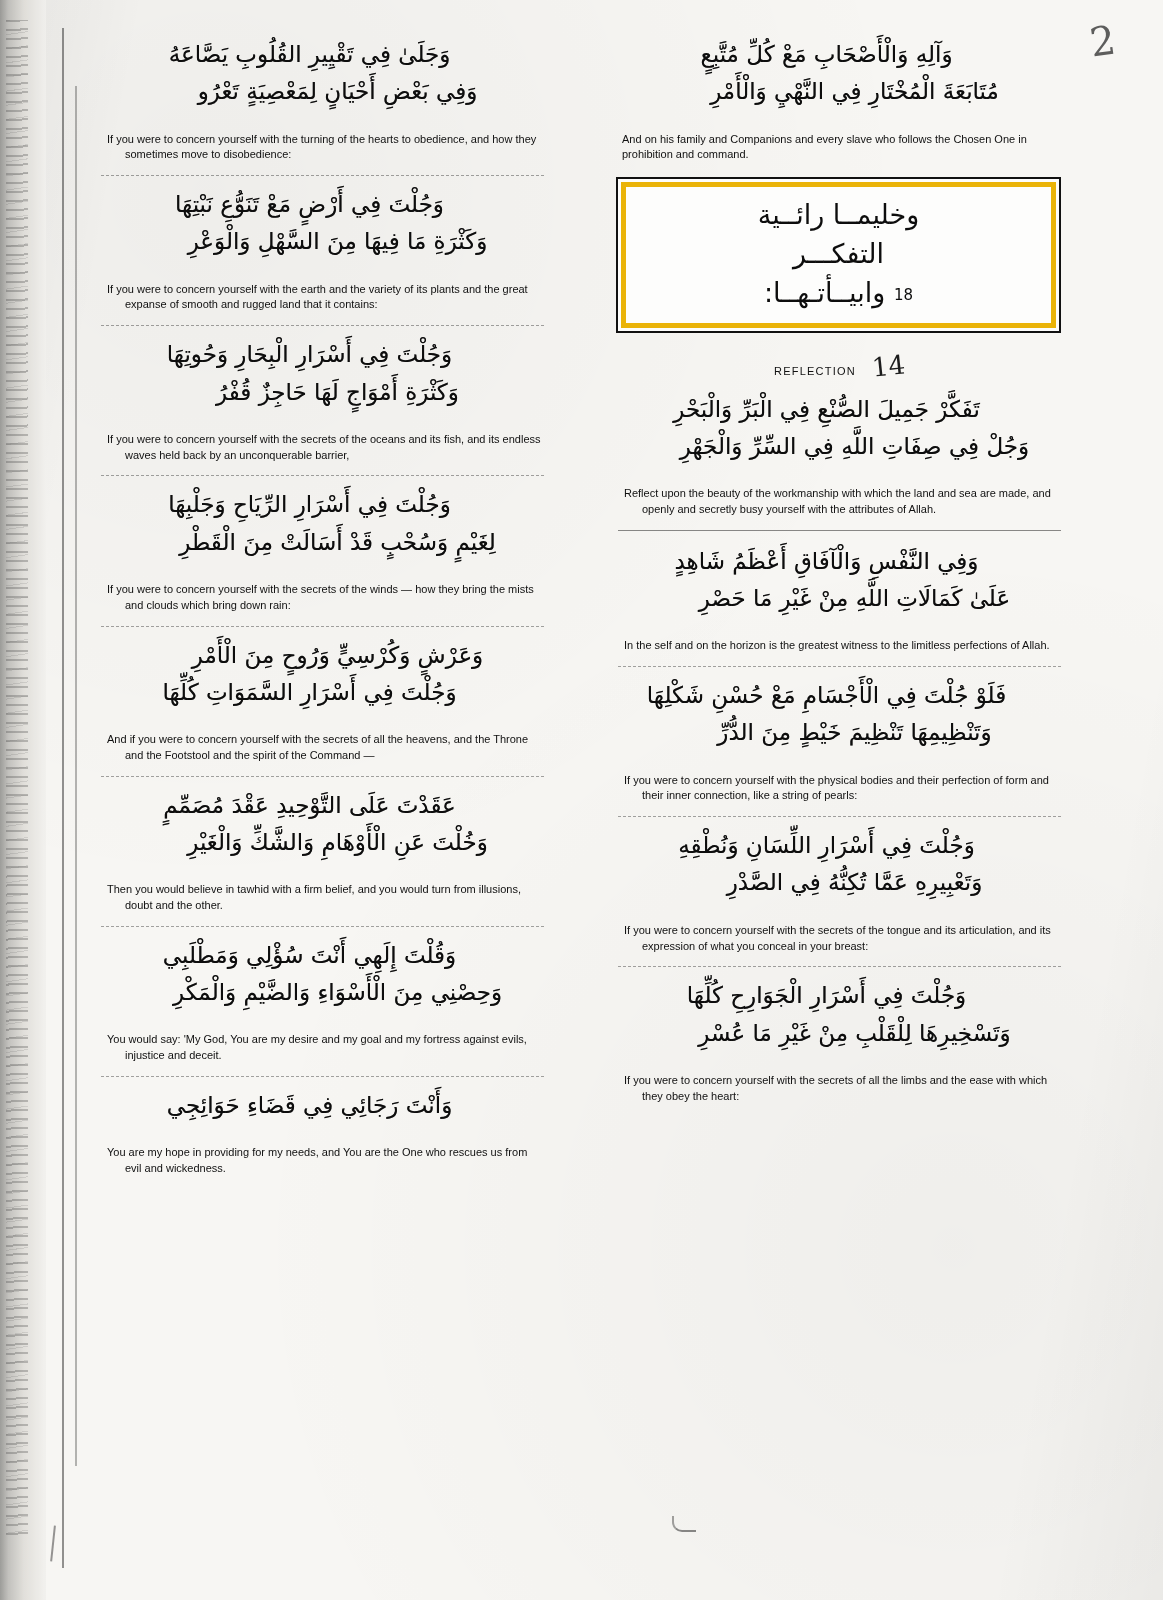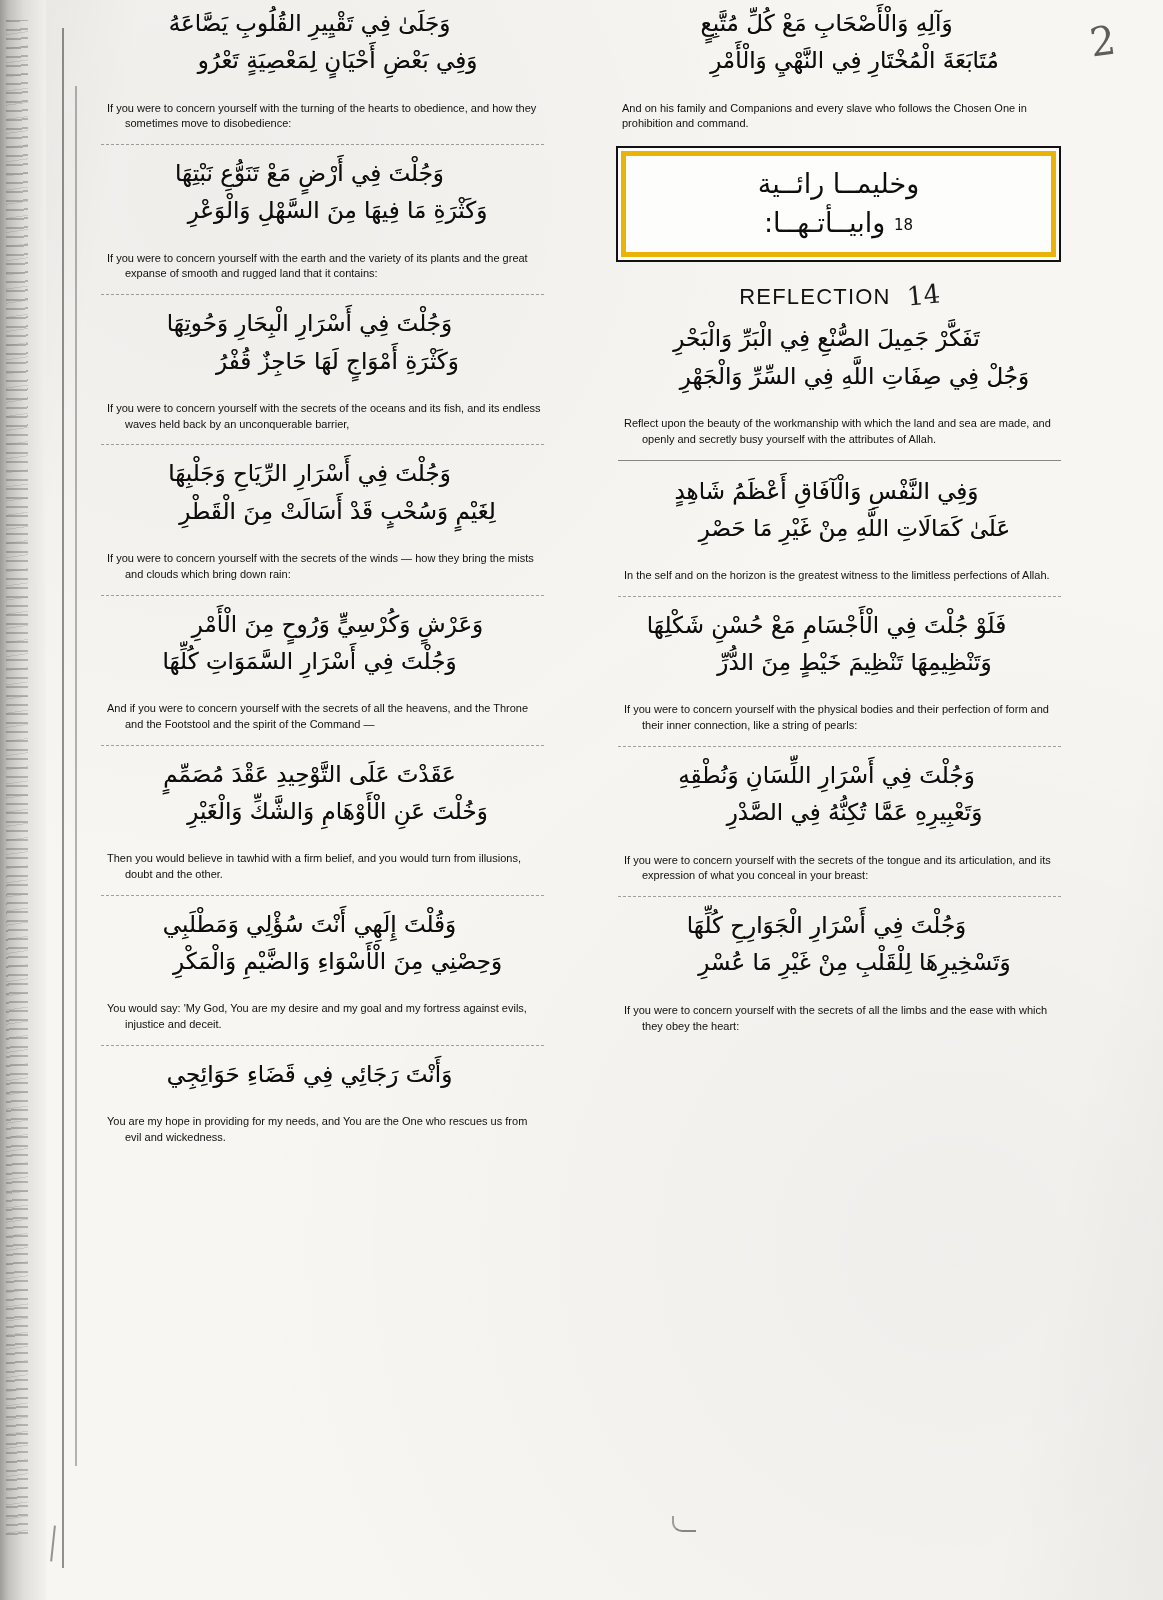--- a/index.html
+++ b/index.html
@@ -64,21 +64,21 @@
     font-family: "DejaVu Serif", serif;
     font-size: 40px;
     color: #2a2a2a;
     transform: rotate(-8deg);
     opacity: .75;
   }
 
   
   .col {
     position: absolute;
-    top: 5px;
+    top: 36px;
     width: 455px;
   }
   .col-left  { left: 95px; }
   .col-right { left: 612px; }
 
   .divider-vert {
     position: absolute;
     left: 588px; top: 30px;
     width: 1px; height: 1520px;
     background: rgba(0,0,0,0.0);
@@ -155,21 +155,21 @@
 
   .reflection-head {
     display: flex;
     align-items: baseline;
     justify-content: center;
     gap: 16px;
     margin: 10px 0 10px 0;
   }
   .reflection-label {
     font-family: "Liberation Sans", sans-serif;
-    font-size: 22px;
+    font-size: 11px;
     letter-spacing: 1.2px;
     color: #111;
   }
   .reflection-number {
     font-family: "DejaVu Serif", serif;
     font-size: 26px;
     color: #1c1c1c;
     transform: rotate(-6deg);
   }
 
@@ -283,20 +283,21 @@
       <div class="ar-line indent-a">وَآلِهِ وَالْأَصْحَابِ مَعْ كُلِّ مُتَّبِعٍ</div>
       <div class="ar-line indent-b">مُتَابَعَةَ الْمُخْتَارِ فِي النَّهْيِ وَالْأَمْرِ</div>
     </div>
     <div class="en-block">
       <p>And on his family and Companions and every slave who follows the Chosen One in prohibition and command.</p>
     </div>
 
     <div class="ar-box">
       <div class="ar-box-inner">
         <div class="ar-box-line">وخليمــا رائــية</div>
+        <div class="ar-box-line">التفكـــر</div>
         <div class="ar-box-line">
           <span class="num">18</span>
           <span>وابيــأتـهــا:</span>
         </div>
       </div>
     </div>
 
     <div class="reflection-head">
       <span class="reflection-label">REFLECTION</span>
       <span class="reflection-number">14</span>

